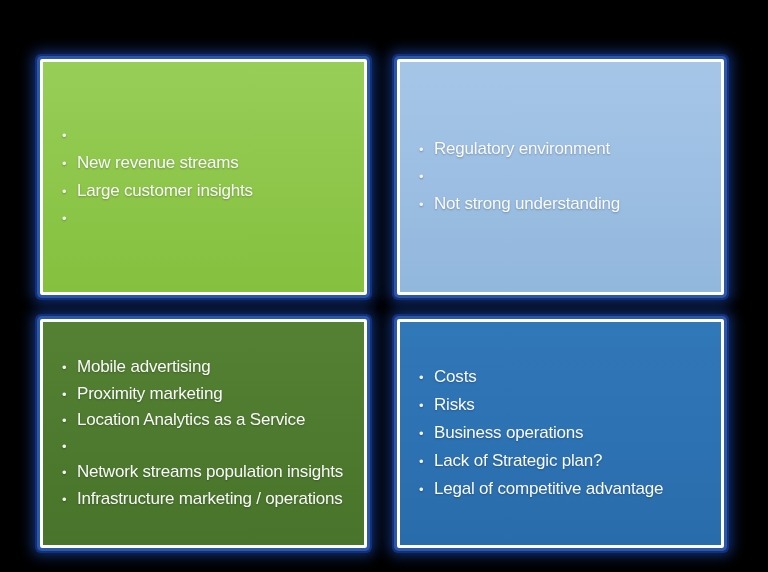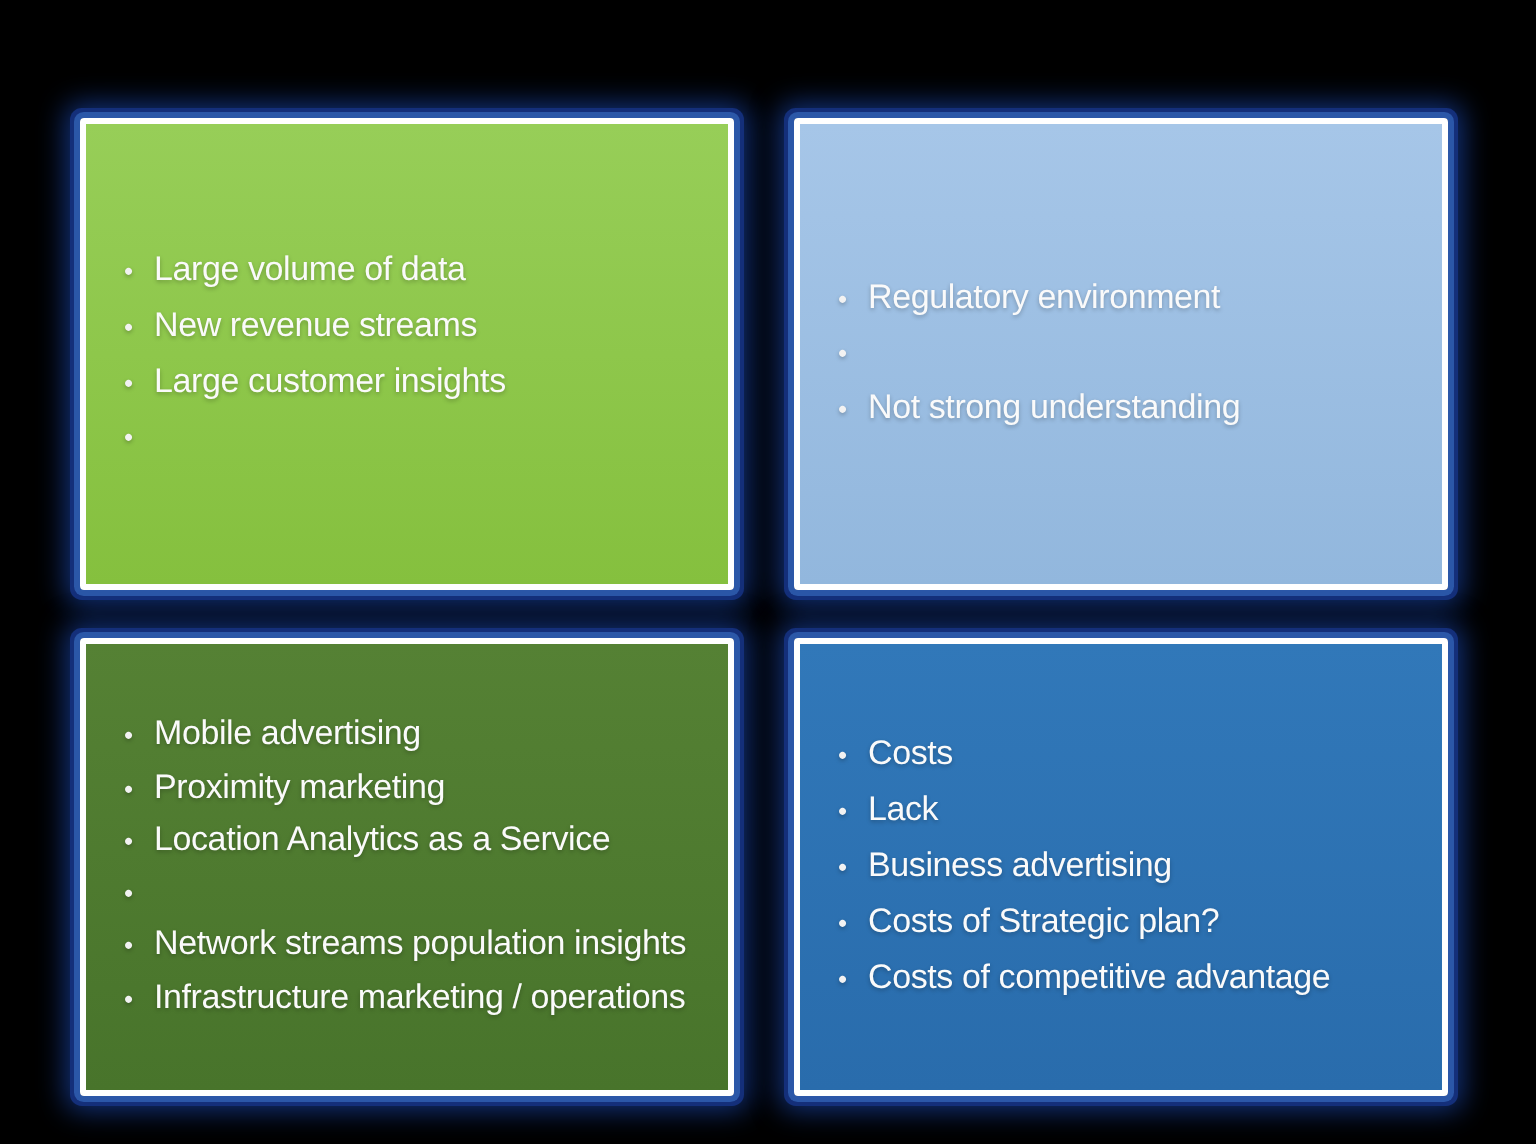--- a/index.html
+++ b/index.html
@@ -55,21 +55,20 @@
   }
 </style>
 </head>
 <body>
 
 <div class="slide">
   <div class="box tl" style="background: linear-gradient(rgb(151, 206, 88), rgb(133, 192, 62));">
     <ul>
         <li>
           <span class="bullet">•</span>
-          <span class="txt">Large volume of data</span>
         </li>
         <li>
           <span class="bullet">•</span>
           <span class="txt">New revenue streams</span>
         </li>
         <li>
           <span class="bullet">•</span>
           <span class="txt">Large customer insights</span>
         </li>
         <li>
@@ -120,29 +119,29 @@
       </ul>
   </div>
   <div class="box br" style="background: linear-gradient(rgb(49, 120, 185), rgb(41, 108, 172));">
     <ul>
         <li>
           <span class="bullet">•</span>
           <span class="txt">Costs</span>
         </li>
         <li>
           <span class="bullet">•</span>
-          <span class="txt">Lack</span>
+          <span class="txt">Risks</span>
         </li>
         <li>
           <span class="bullet">•</span>
-          <span class="txt">Business advertising</span>
+          <span class="txt">Business operations</span>
         </li>
         <li>
           <span class="bullet">•</span>
-          <span class="txt">Costs of Strategic plan?</span>
+          <span class="txt">Lack of Strategic plan?</span>
         </li>
         <li>
           <span class="bullet">•</span>
-          <span class="txt">Costs of competitive advantage</span>
+          <span class="txt">Legal of competitive advantage</span>
         </li>
       </ul>
   </div>
 </div>
 
 </body></html>

